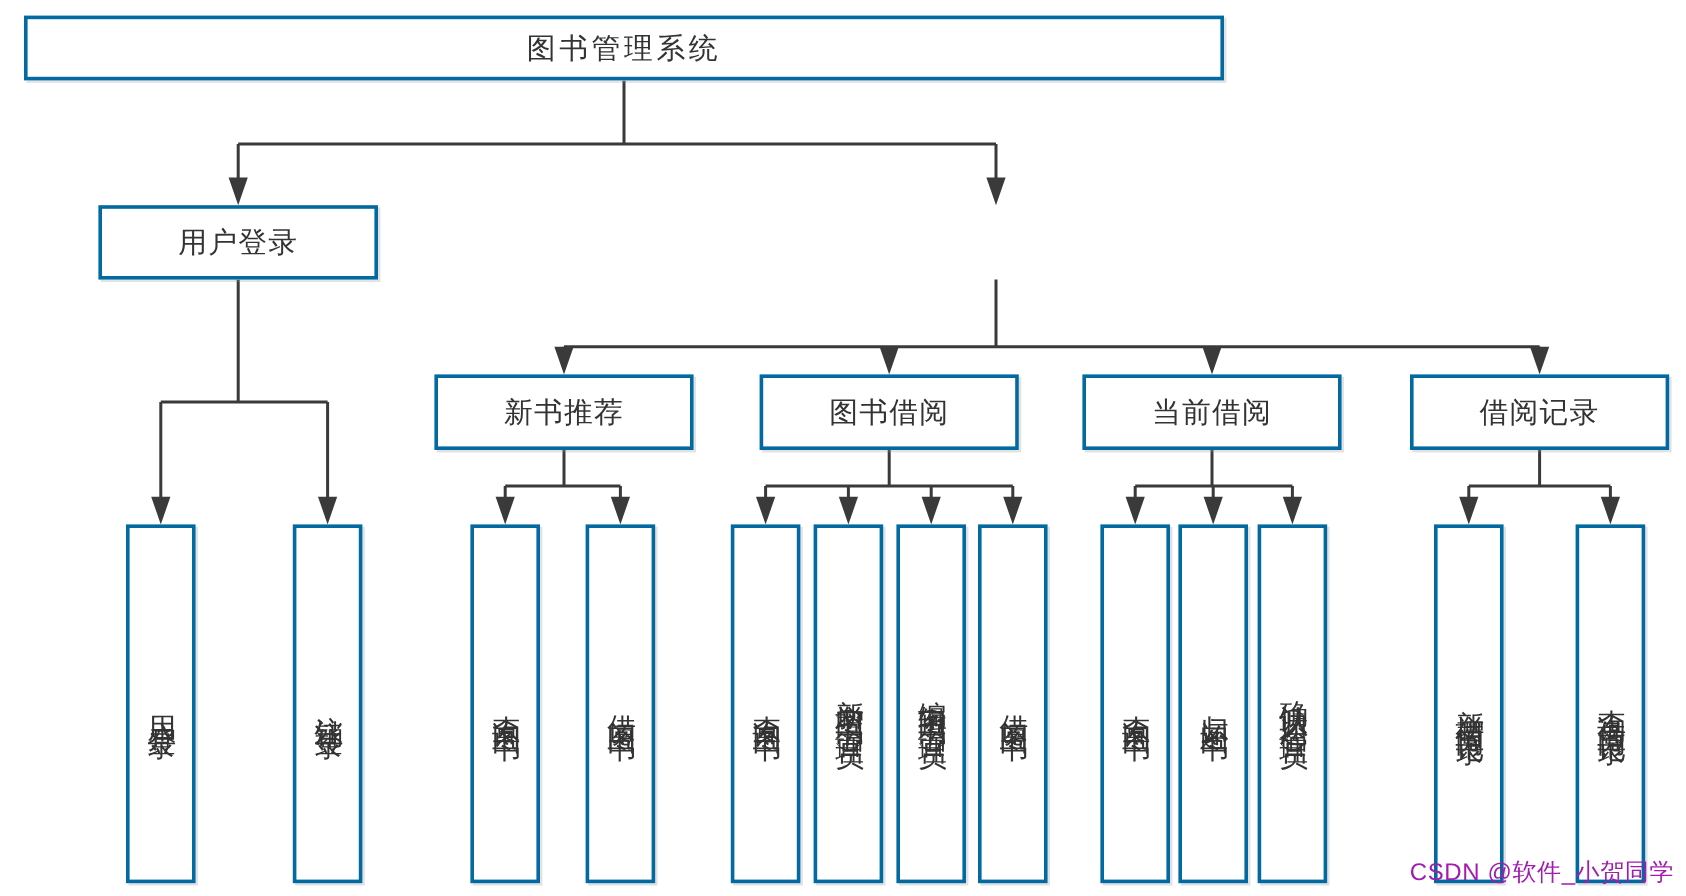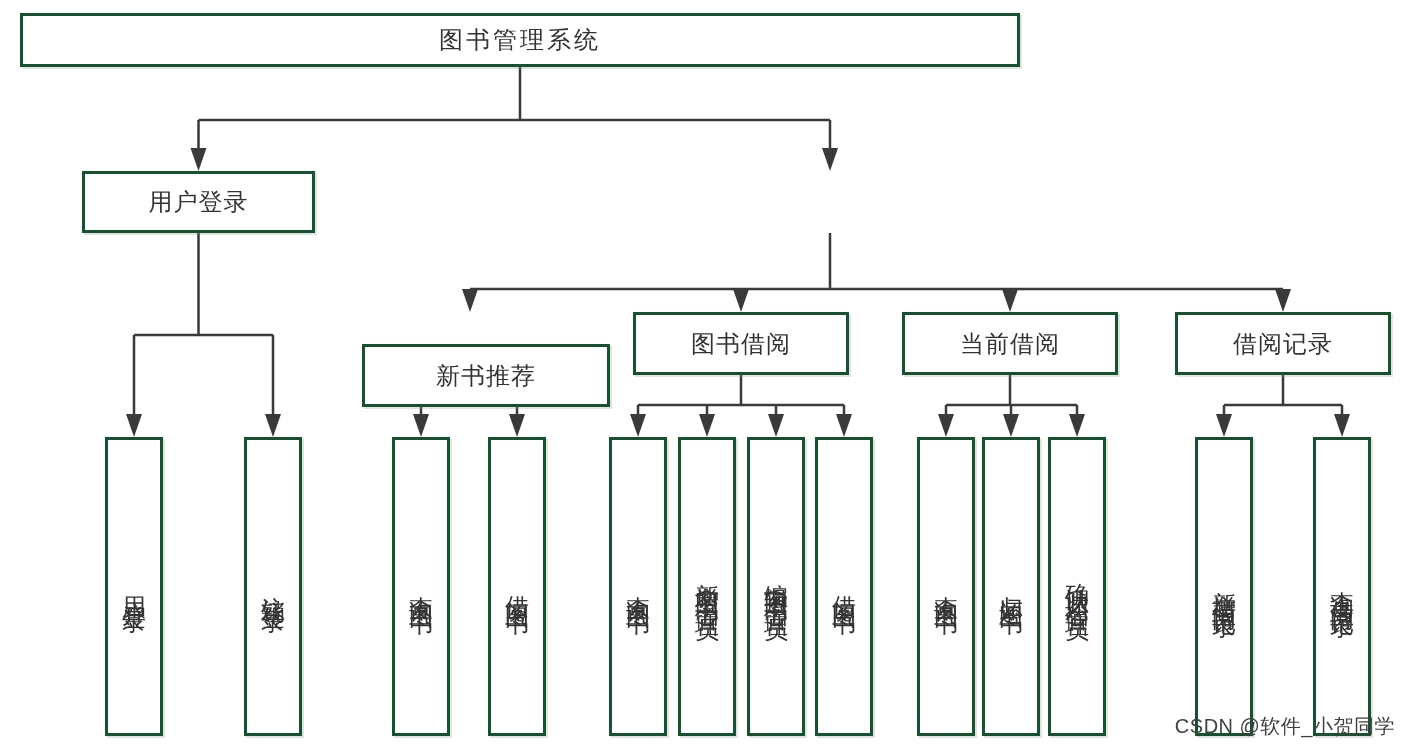--- a/index.html
+++ b/index.html
@@ -7,42 +7,42 @@
     position:relative;
     width:1405px;height:747px;
     background:#ffffff;
     font-family:"Liberation Sans","DejaVu Sans",sans-serif;
     overflow:hidden;
   }
   #wires{position:absolute;left:0;top:0;z-index:1;}
   .box{
     position:absolute;
     box-sizing:border-box;
-    border:3px solid #14532d;
+    border:3px solid #0369a1;
     background:#ffffff;
     color:#333333;
     display:flex;align-items:center;justify-content:center;
     z-index:2;
     box-shadow:2px 2px 0 rgba(150,150,150,0.28);
   }
   .hbox{font-size:24px;letter-spacing:1px;white-space:nowrap;}
   .root{font-size:24px;letter-spacing:3px;}
   .vbox span{
     writing-mode:vertical-rl;
     text-orientation:mixed;
     font-size:24px;
     letter-spacing:5px;
     white-space:nowrap;
     color:#333333;
   }
   .watermark{
     position:absolute;
     right:10px;bottom:7px;
     font-size:20px;
-    color:#404040;
+    color:#a21caf;
     letter-spacing:0.5px;
     z-index:5;
     white-space:nowrap;
   }
   .wire{stroke:#3a3a3a;stroke-width:2.5;fill:none;}
   .arrow{fill:#3a3a3a;stroke:none;}
 </style>
 </head>
 <body>
 
@@ -82,21 +82,21 @@
     <polygon class="arrow" points="1003,414 1019,414 1011,437"></polygon>
     <polygon class="arrow" points="1069,414 1085,414 1077,437"></polygon>
     <polygon class="arrow" points="1216,414 1232,414 1224,437"></polygon>
     <polygon class="arrow" points="1334,414 1350,414 1342,437"></polygon>
   </svg>
 
   <div class="box hbox root" style="left:20px;top:13px;width:1000px;height:54px;">图书管理系统</div>
 
   <div class="box hbox" style="left:82px;top:171px;width:233px;height:62px;">用户登录</div>
 
-  <div class="box hbox" style="left:362px;top:312px;width:248px;height:63px;margin-top:32px;">新书推荐</div>
+  <div class="box hbox" style="left:362px;top:312px;width:216px;height:63px;">新书推荐</div>
   <div class="box hbox" style="left:633px;top:312px;width:216px;height:63px;text-align:center;">图书借阅</div>
   <div class="box hbox" style="left:1175px;top:312px;width:216px;height:63px;">借阅记录</div>
   <div class="box hbox" style="left:902px;top:312px;width:216px;height:63px;">当前借阅</div>
 
   <div class="box vbox" style="left:105px;top:437px;width:58px;height:299px;">
     <span>用户登录</span>
   </div>
   <div class="box vbox" style="left:244px;top:437px;width:58px;height:299px;">
     <span>注销登录</span>
   </div>

